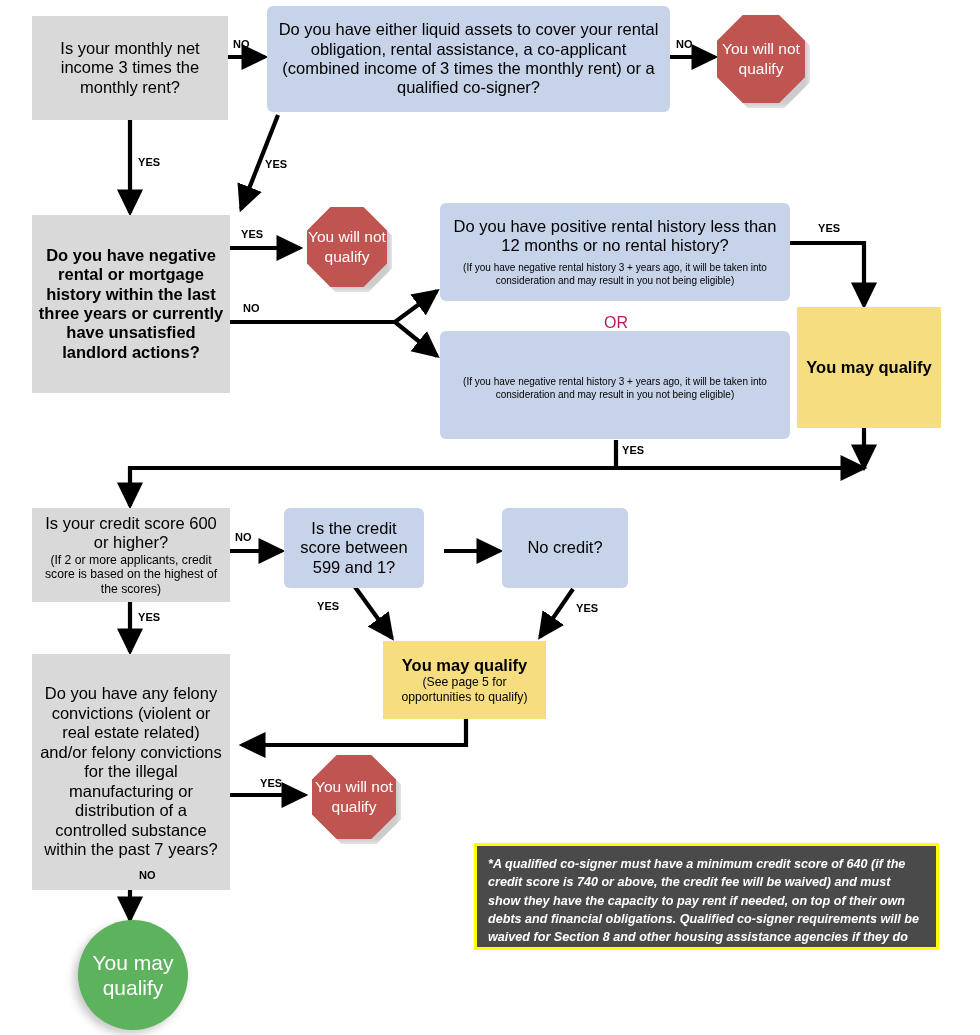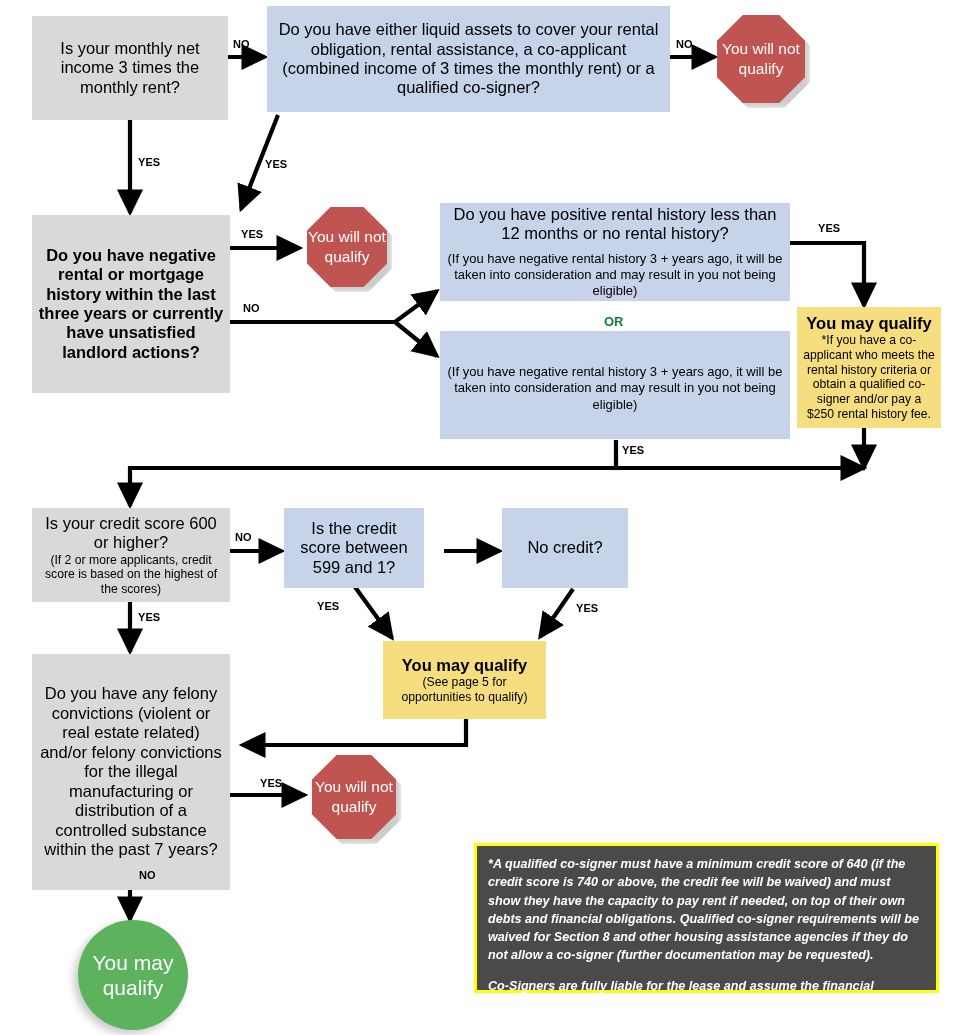--- a/index.html
+++ b/index.html
@@ -25,33 +25,33 @@
     box-sizing:border-box;
     display:flex;
     flex-direction:column;
     align-items:center;
     justify-content:center;
     text-align:center;
     color:#000000;
     line-height:1.18;
   }
   .gray{ background:#d9d9d9; }
-  .blue{ background:#c6d3e9; }
+  .blue{ background:#c6d3e9;border-radius:6px; }
   .yellow{ background:#f6dd80; }
   .node .q{
     font-size:16.5px;
     padding:0 6px;
   }
   .node .sub{
     font-size:12.2px;
     padding:0 5px;
     line-height:1.2;
   }
   .node .tiny{
-    font-size:13px;
+    font-size:10px;
     padding:0 6px;
     line-height:1.25;
     margin-top:7px;
   }
   .node .hdr{
     font-size:16.5px;
     font-weight:bold;
   }
 
   
@@ -98,23 +98,23 @@
   .label{
     position:absolute;
     font-size:11px;
     font-weight:bold;
     color:#000000;
     white-space:nowrap;
     letter-spacing:0.1px;
   }
   .orlabel{
     position:absolute;
-    font-size:13px;
-    font-weight:bold;
-    color:#15803d;
+    font-size:16px;
+    font-weight:normal;
+    color:#be185d;
     white-space:nowrap;
   }
 
   .footnote{
     position:absolute;
     background:#4a4a4a;
     border:3px solid #ffff00;
     box-sizing:border-box;
     color:#ffffff;
     font-style:italic;
@@ -208,21 +208,20 @@
   </div>
 
   <div class="orlabel" style="left:604px; top:314px;">OR</div>
 
   <div class="node blue" style="left:440px; top:331px; width:350px; height:108px;">
     <div class="tiny">(If you have negative rental history 3 + years ago, it will be taken into consideration and may result in you not being eligible)</div>
   </div>
 
   <div class="node yellow" style="left:797px; top:307px; width:144px; height:121px;">
     <div class="hdr">You may qualify</div>
-    <div class="sub">*If you have a co-applicant who meets the rental history criteria or obtain a qualified co-signer and/or pay a $250 rental history fee.</div>
   </div>
 
   <div class="node gray" style="left:32px; top:508px; width:198px; height:94px;">
     <div class="q">Is your credit score 600 or higher?</div>
     <div class="sub">(If 2 or more applicants, credit score is based on the highest of the scores)</div>
   </div>
 
   <div class="node blue" style="left:284px; top:508px; width:140px; height:80px;">
     <div class="q">Is the credit score between 599 and 1?</div>
   </div>
@@ -258,18 +257,18 @@
   <div class="label" style="left:243px; top:302px;">NO</div>
   <div class="label" style="left:818px; top:222px;">YES</div>
   <div class="label" style="left:622px; top:444px;">YES</div>
   <div class="label" style="left:235px; top:531px;">NO</div>
   <div class="label" style="left:138px; top:611px;">YES</div>
   <div class="label" style="left:317px; top:600px;">YES</div>
   <div class="label" style="left:576px; top:602px;">YES</div>
   <div class="label" style="left:260px; top:777px;">YES</div>
   <div class="label" style="left:139px; top:869px;">NO</div>
 
-  <div class="footnote" style="left:474px; top:843px; width:465px; height:150px;">
+  <div class="footnote" style="left:474px; top:843px; width:465px; height:107px;">
     <p>*A qualified co-signer must have a minimum credit score of 640 (if the credit score is 740 or above, the credit fee will be waived) and must show they have the capacity to pay rent if needed, on top of their own debts and financial obligations.   Qualified co-signer requirements will be waived for Section 8 and other housing assistance agencies if they do not allow a co-signer (further documentation may be requested).</p>
     <p>Co-Signers are fully liable for the lease and assume the financial responsibility of the lease.</p>
   </div>
 
 </div>
 
 </body></html>

